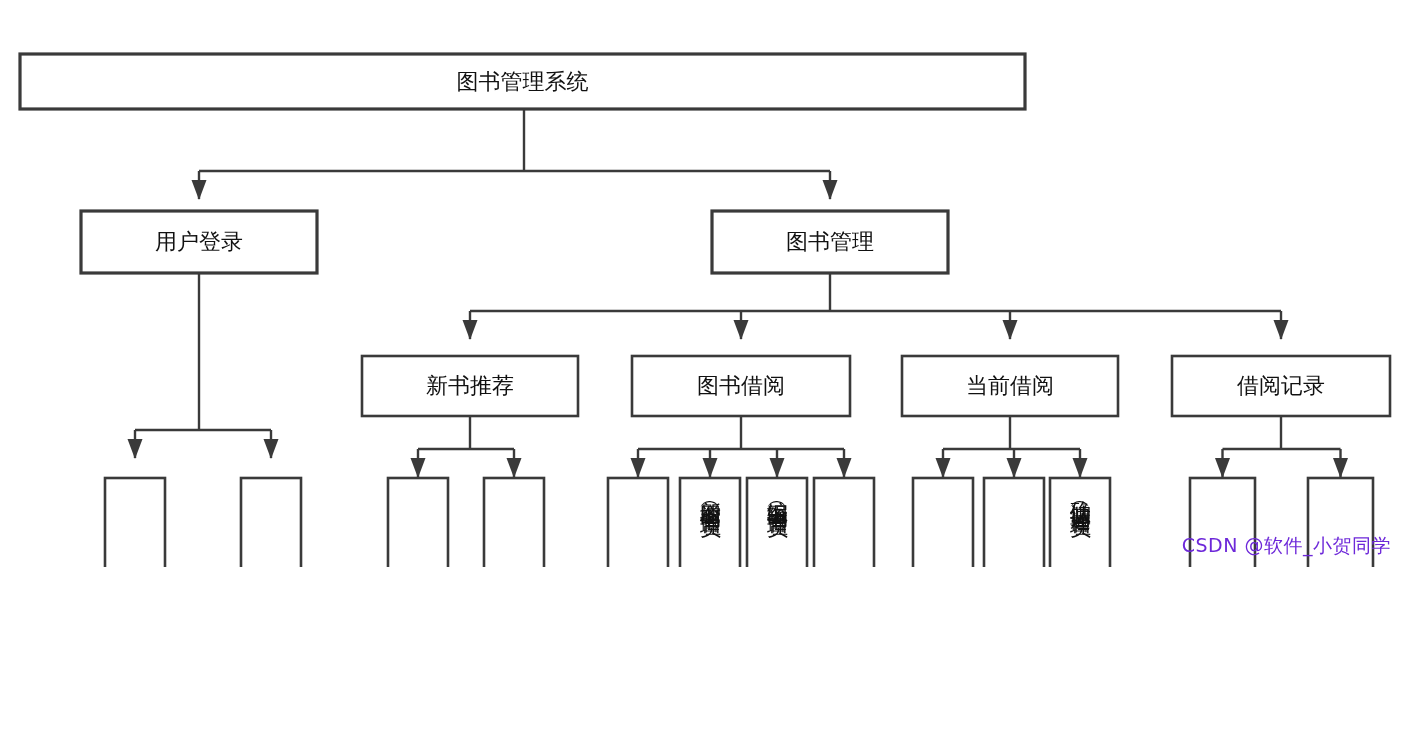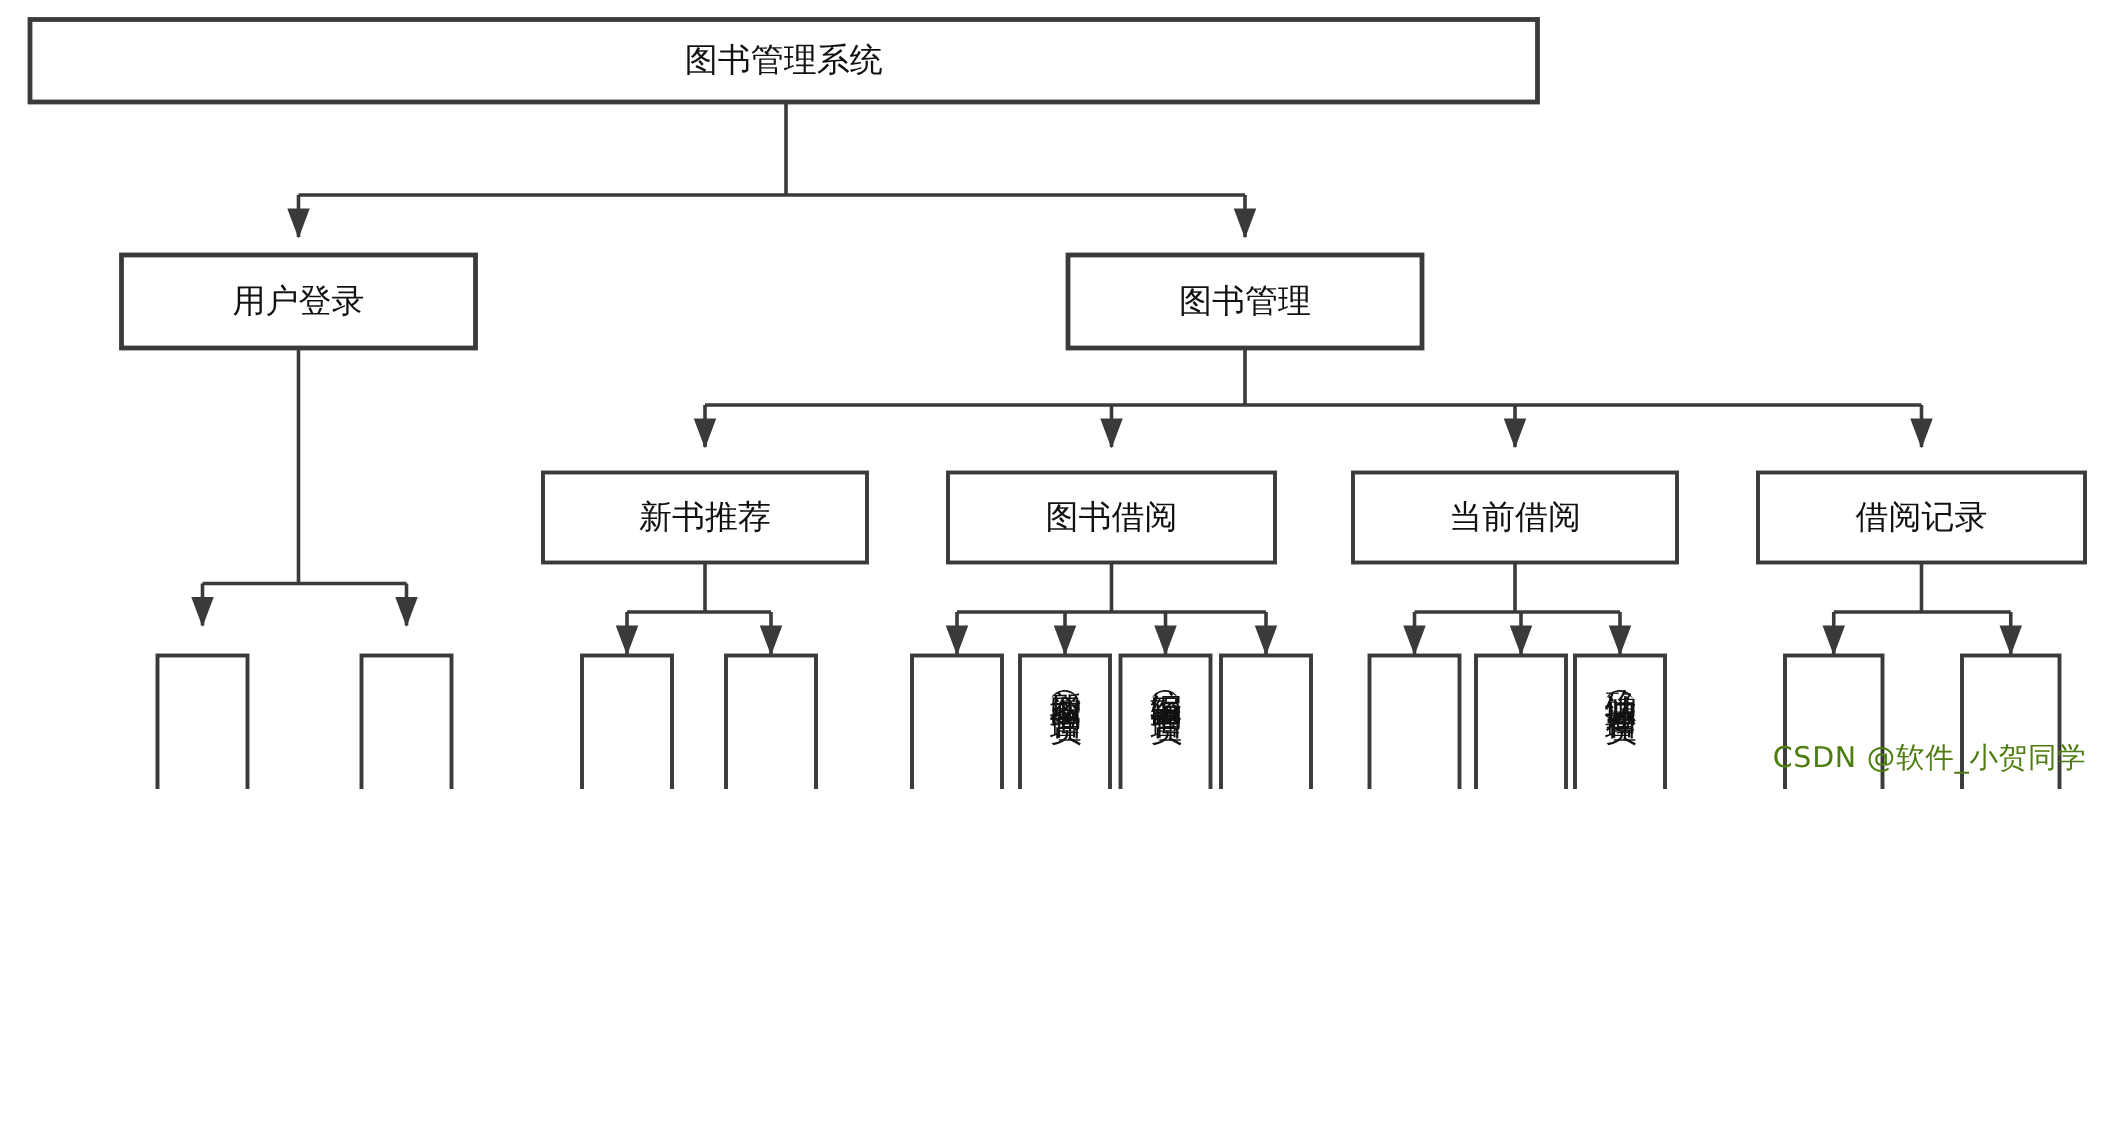--- a/index.html
+++ b/index.html
@@ -10,20 +10,21 @@
   }
   body {
     font-family: "DejaVu Sans", "Liberation Sans", sans-serif;
   }
   #diagram-root {
     position: relative;
     width: 1405px;
     height: 526px;
     background: #ffffff;
     overflow: hidden;
+    margin-top: 41px;
   }
   svg#flow-svg {
     position: absolute;
     left: 0;
     top: 0;
     width: 1405px;
     height: 747px;
     display: block;
   }
   .node-box {
@@ -74,21 +75,21 @@
     color: #111111;
     letter-spacing: 2.5px;
     white-space: nowrap;
   }
   .watermark {
     position: absolute;
     right: 14px;
     bottom: 8px;
     font-family: "DejaVu Sans", "Liberation Sans", sans-serif;
     font-size: 19px;
-    color: #4d7c0f;
+    color: #6d28d9;
     letter-spacing: 0.5px;
     white-space: nowrap;
     user-select: none;
   }
 </style>
 </head>
 <body>
 
 <div id="diagram-root">
 

